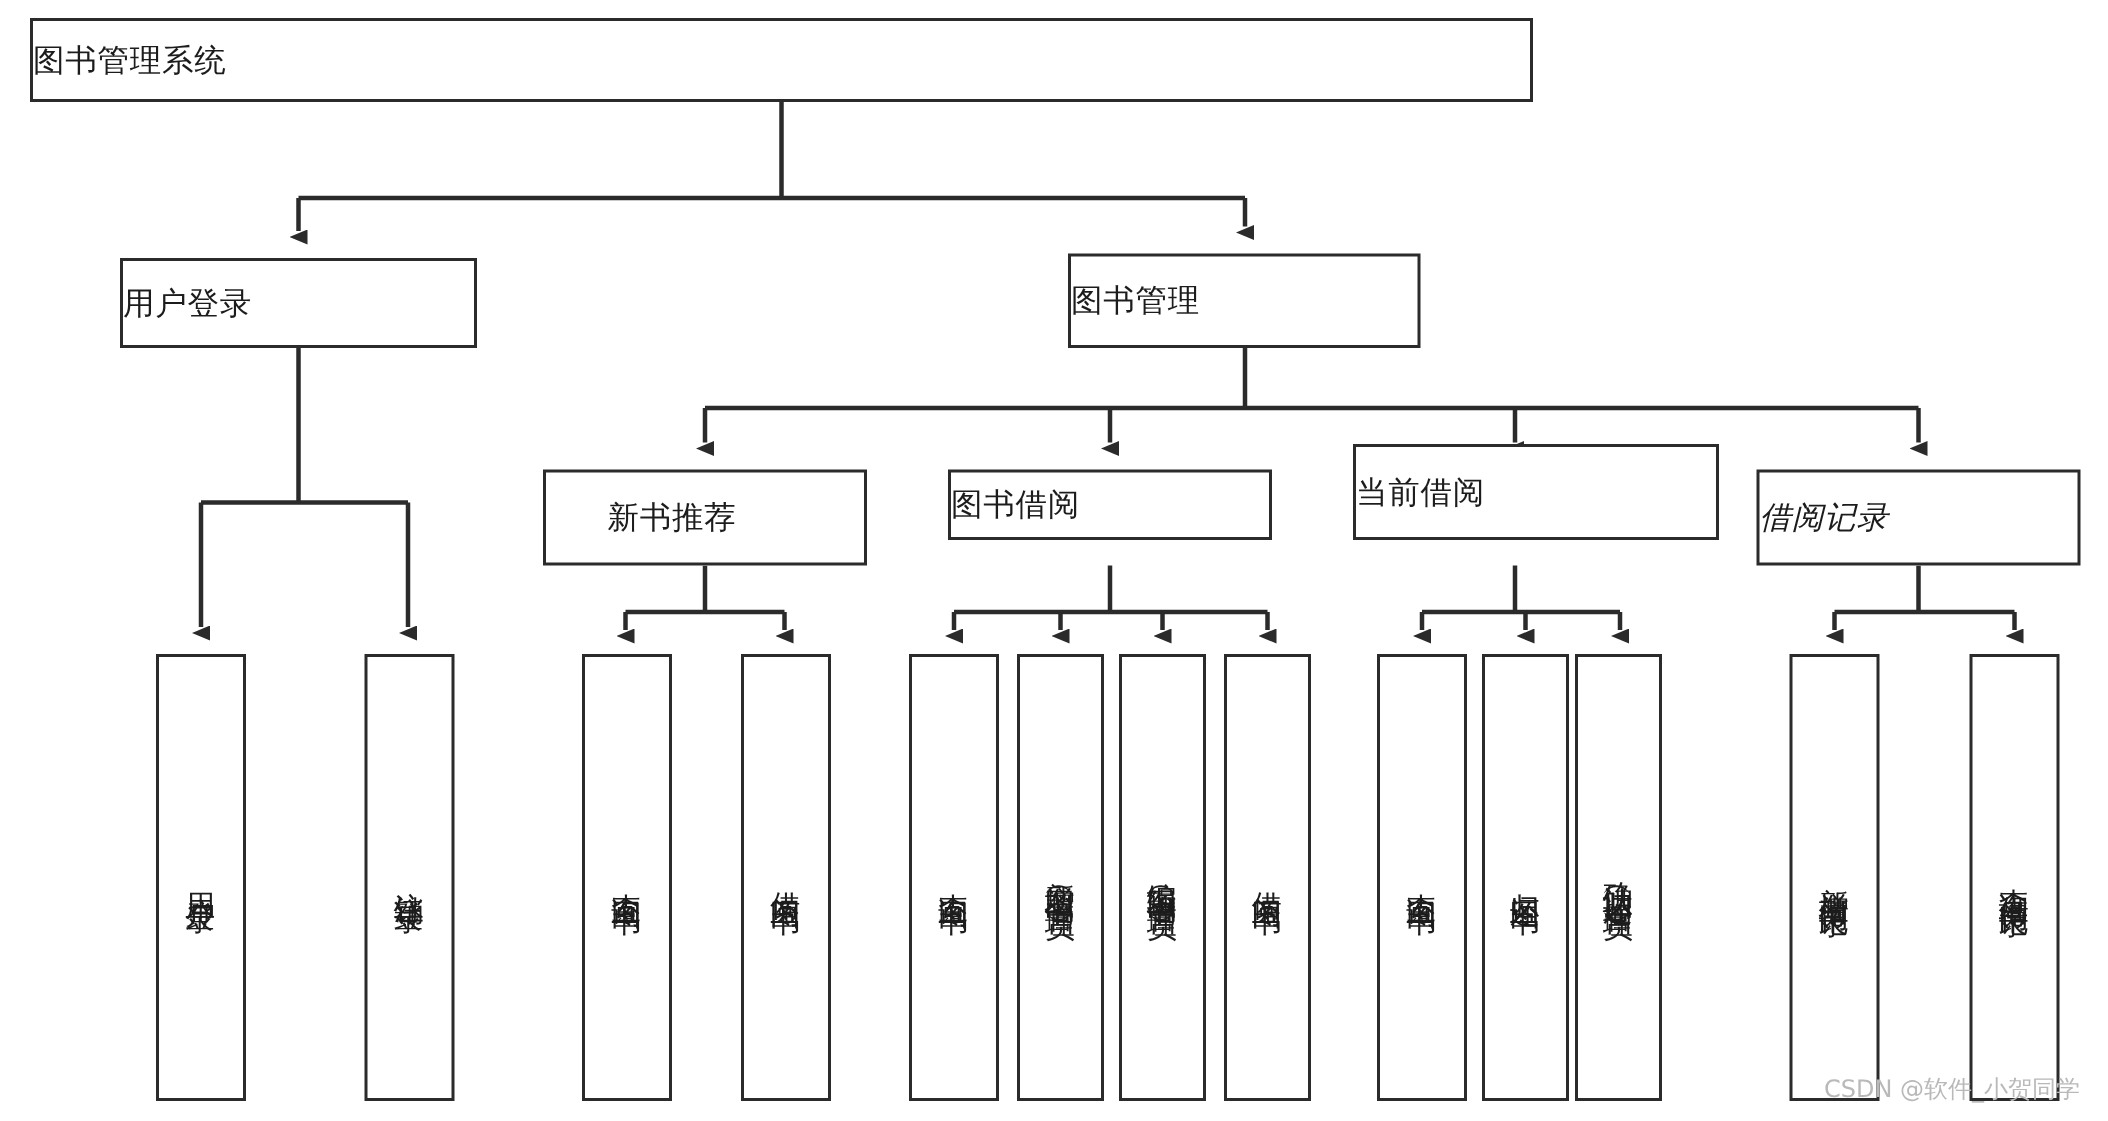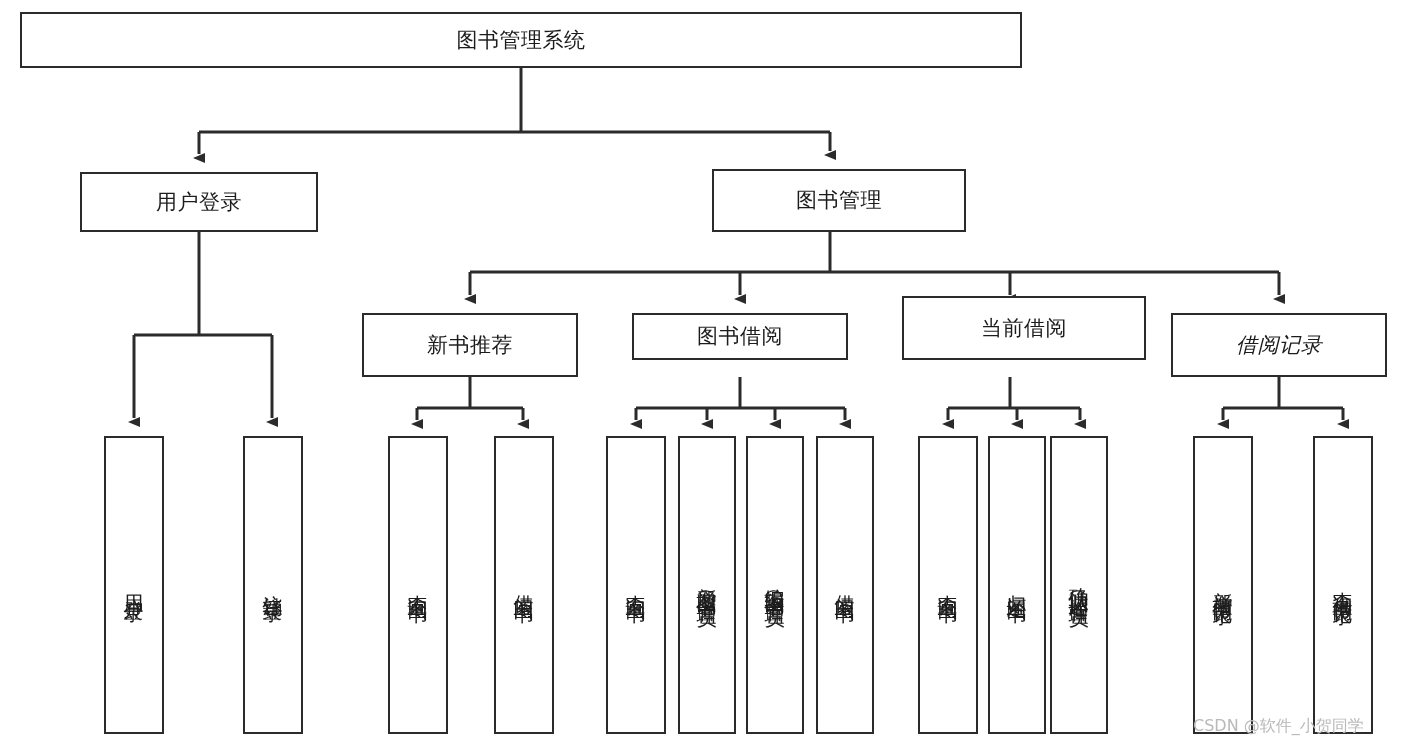--- a/index.html
+++ b/index.html
@@ -27,21 +27,20 @@
     display: block;
   }
   
   .node-box {
     position: absolute;
     box-sizing: border-box;
     background: #ffffff;
     border: 2.5px solid #2b2b2b;
     display: flex;
     align-items: center;
-    justify-content: center;
     overflow: hidden;
   }
   .node-label {
     font-size: 21px;
     color: #1c1c1c;
     line-height: 1.15;
     white-space: nowrap;
     letter-spacing: 0.5px;
   }
   
@@ -58,20 +57,21 @@
     letter-spacing: 3px;
     line-height: 1;
     text-align: center;
   }
   .watermark {
     position: absolute;
     font-size: 16px;
     color: #b9b9b9;
     white-space: nowrap;
     user-select: none;
+    margin-left: 23px;
   }
 </style>
 </head>
 <body>
 
 <div id="diagram-root">
 
   <svg class="diagram-canvas" viewBox="0 0 1405 747" aria-hidden="true">
     <defs>
       <marker id="arrow" markerWidth="10" markerHeight="12" refX="1" refY="6" orient="auto" markerUnits="userSpaceOnUse">
@@ -123,25 +123,25 @@
   </svg>
 
   <div class="node-box" style="left:20px; top:12px; width:1002px; height:56px;">
     <span class="node-label">图书管理系统</span>
   </div>
 
   <div class="node-box" style="left:80px; top:172px; width:238px; height:60px;">
     <span class="node-label">用户登录</span>
   </div>
 
-  <div class="node-box" style="left:712px; top:169px; width:254px; height:63px;">
+  <div class="node-box" style="left:712px; top:169px; width:235px; height:63px;">
     <span class="node-label">图书管理</span>
   </div>
 
-  <div class="node-box" style="left:362px; top:313px; width:216px; height:64px;">
+  <div class="node-box" style="left:362px; top:313px; width:216px; height:64px;padding-left:41px;">
     <span class="node-label">新书推荐</span>
   </div>
 
   <div class="node-box" style="left:632px; top:313px; width:216px; height:47px;">
     <span class="node-label">图书借阅</span>
   </div>
 
   <div class="node-box" style="left:902px; top:296px; width:244px; height:64px;">
     <span class="node-label">当前借阅</span>
   </div>

